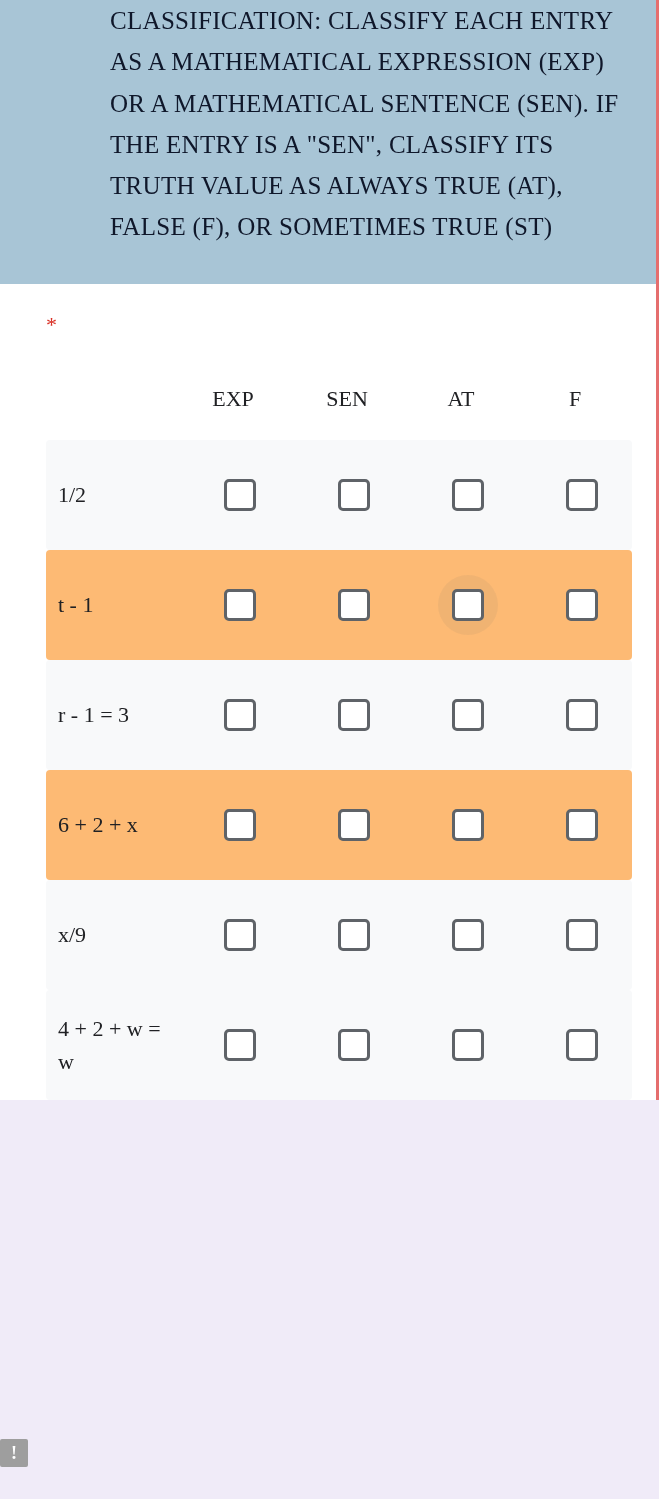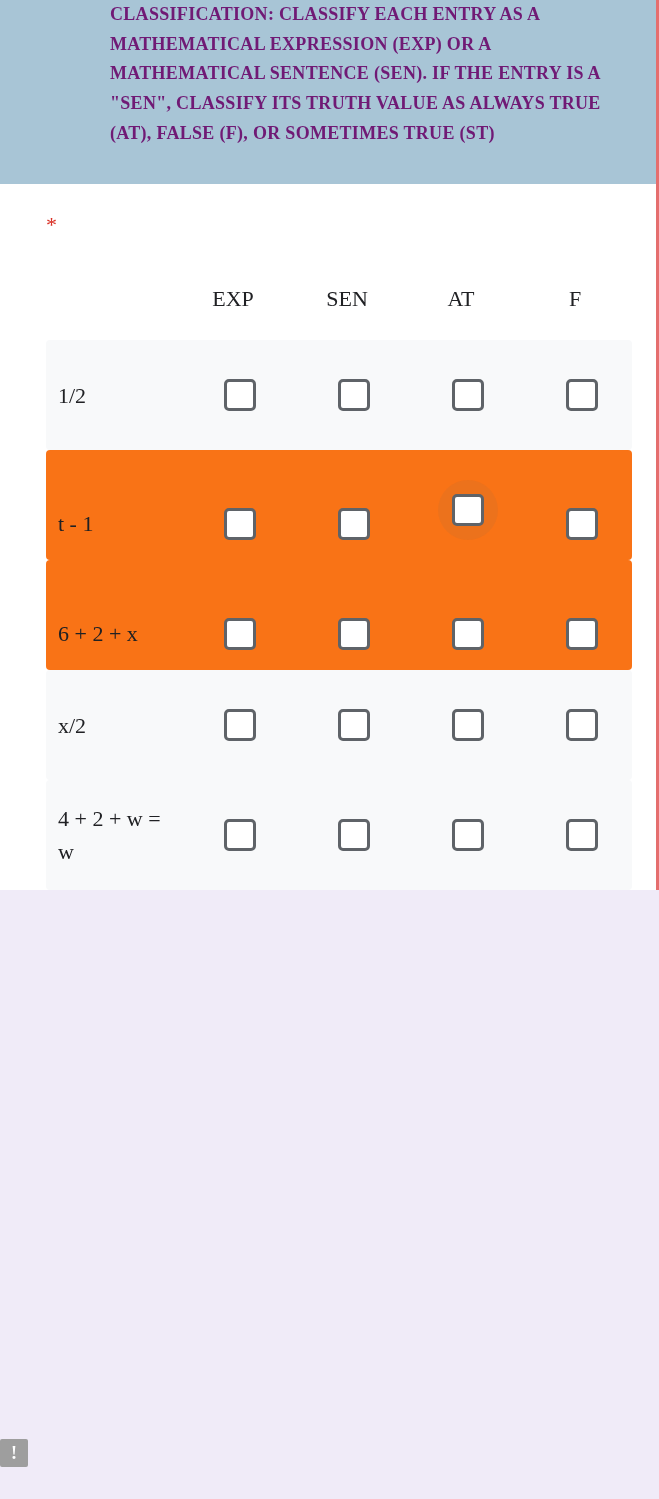--- a/index.html
+++ b/index.html
@@ -8,23 +8,23 @@
     background: #f0ebf8;
     width: 659px;
     overflow: hidden;
   }
   .header-section {
     background: #a8c5d6;
     padding: 0 36px 36px 110px;
     border-right: 3px solid #e56e6e;
   }
   .header-title {
-    color: #701a75;
-    font-size: 18px;
-    font-weight: 700;
+    color: #0f172a;
+    font-size: 25px;
+    font-weight: 400;
     line-height: 1.65;
     letter-spacing: 0.3px;
   }
   .question-card {
     background: #ffffff;
     border-right: 3px solid #e56e6e;
     padding: 28px 24px 0 46px;
   }
   .required-asterisk {
     color: #d93025;
@@ -52,21 +52,21 @@
   }
   .grid-body-row {
     display: flex;
     align-items: center;
     min-height: 110px;
     border-radius: 4px;
     padding: 20px 0;
     gap: 14px;
   }
   .grid-body-row.even { background: #f8f9fa; }
-  .grid-body-row.odd { background: #f97316; align-items: flex-end; }
+  .grid-body-row.odd { background: #fdba74; }
   .grid-row-label {
     width: 130px;
     flex-shrink: 0;
     font-size: 22px;
     color: #202124;
     padding-left: 12px;
     line-height: 1.5;
   }
   .grid-cell {
     flex: 1;
@@ -151,37 +151,52 @@
           </div>
           <div class="grid-cell">
             <div class="hover-ring-wrap">
               <div class="checkbox"></div>
             </div>
           </div>
           <div class="grid-cell">
             <div class="checkbox"></div>
           </div>
         </div>
+        <div class="grid-body-row even">
+          <div class="grid-row-label">r - 1 = 3</div>
+          <div class="grid-cell">
+            <div class="checkbox"></div>
+          </div>
+          <div class="grid-cell">
+            <div class="checkbox"></div>
+          </div>
+          <div class="grid-cell">
+            <div class="checkbox"></div>
+          </div>
+          <div class="grid-cell">
+            <div class="checkbox"></div>
+          </div>
+        </div>
         <div class="grid-body-row odd">
           <div class="grid-row-label">6 + 2 + x</div>
           <div class="grid-cell">
             <div class="checkbox"></div>
           </div>
           <div class="grid-cell">
             <div class="checkbox"></div>
           </div>
           <div class="grid-cell">
             <div class="checkbox"></div>
           </div>
           <div class="grid-cell">
             <div class="checkbox"></div>
           </div>
         </div>
         <div class="grid-body-row even">
-          <div class="grid-row-label">x/2</div>
+          <div class="grid-row-label">x/9</div>
           <div class="grid-cell">
             <div class="checkbox"></div>
           </div>
           <div class="grid-cell">
             <div class="checkbox"></div>
           </div>
           <div class="grid-cell">
             <div class="checkbox"></div>
           </div>
           <div class="grid-cell">

